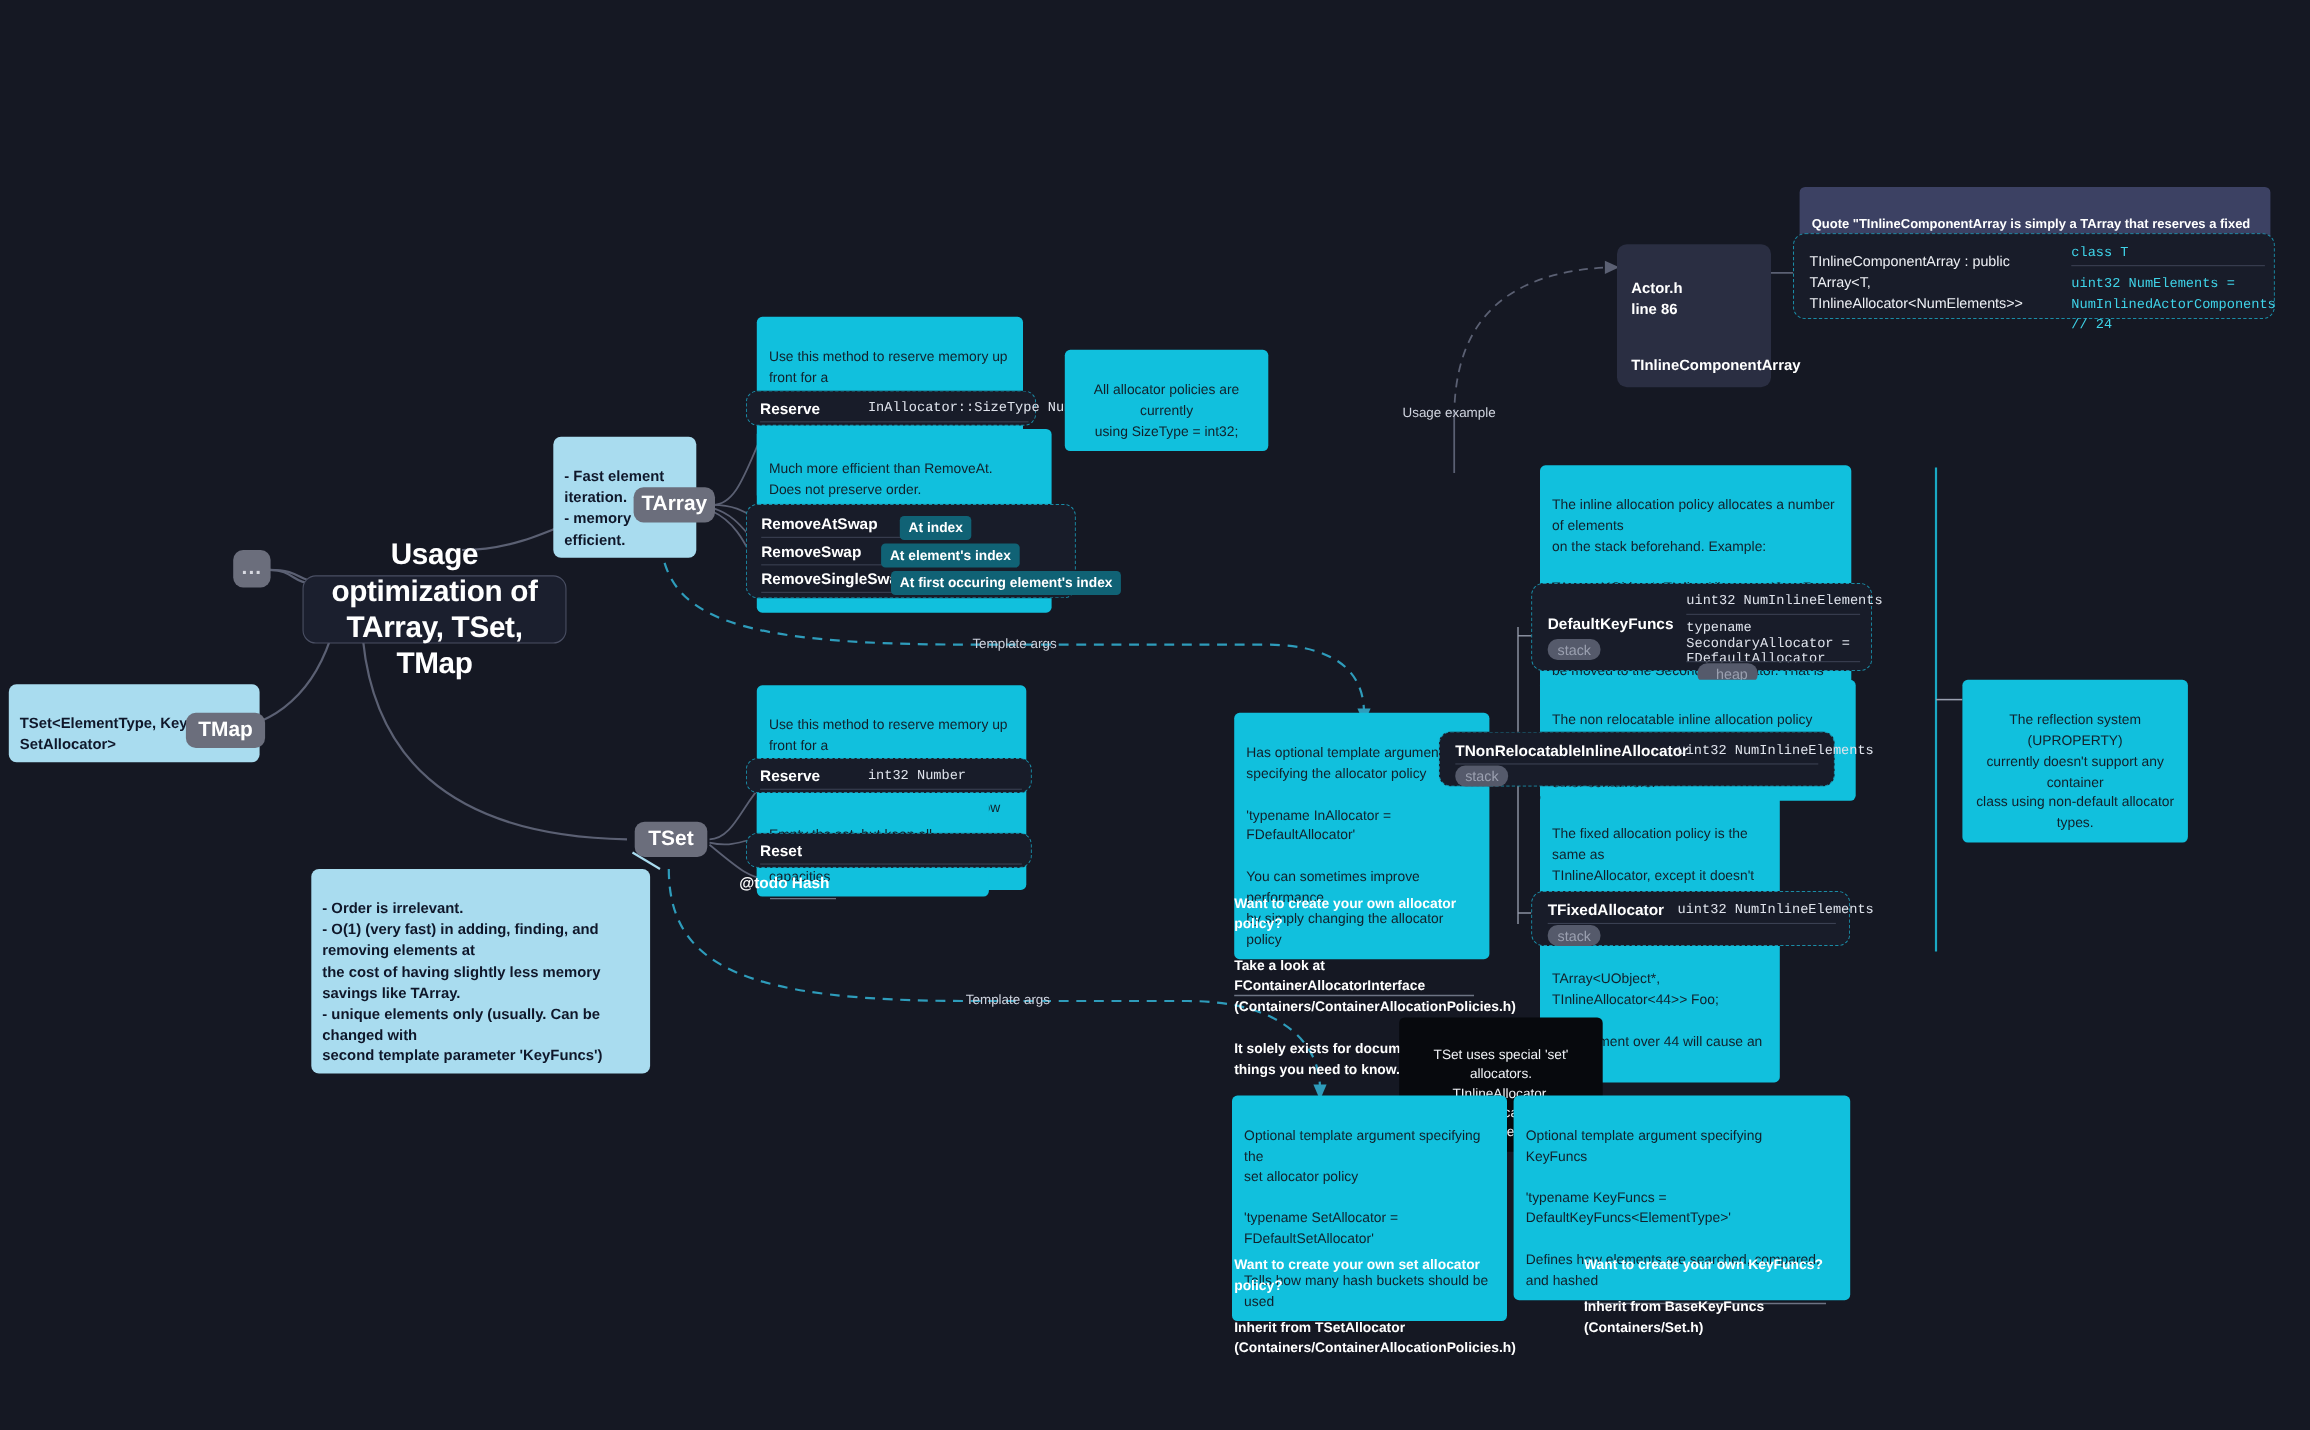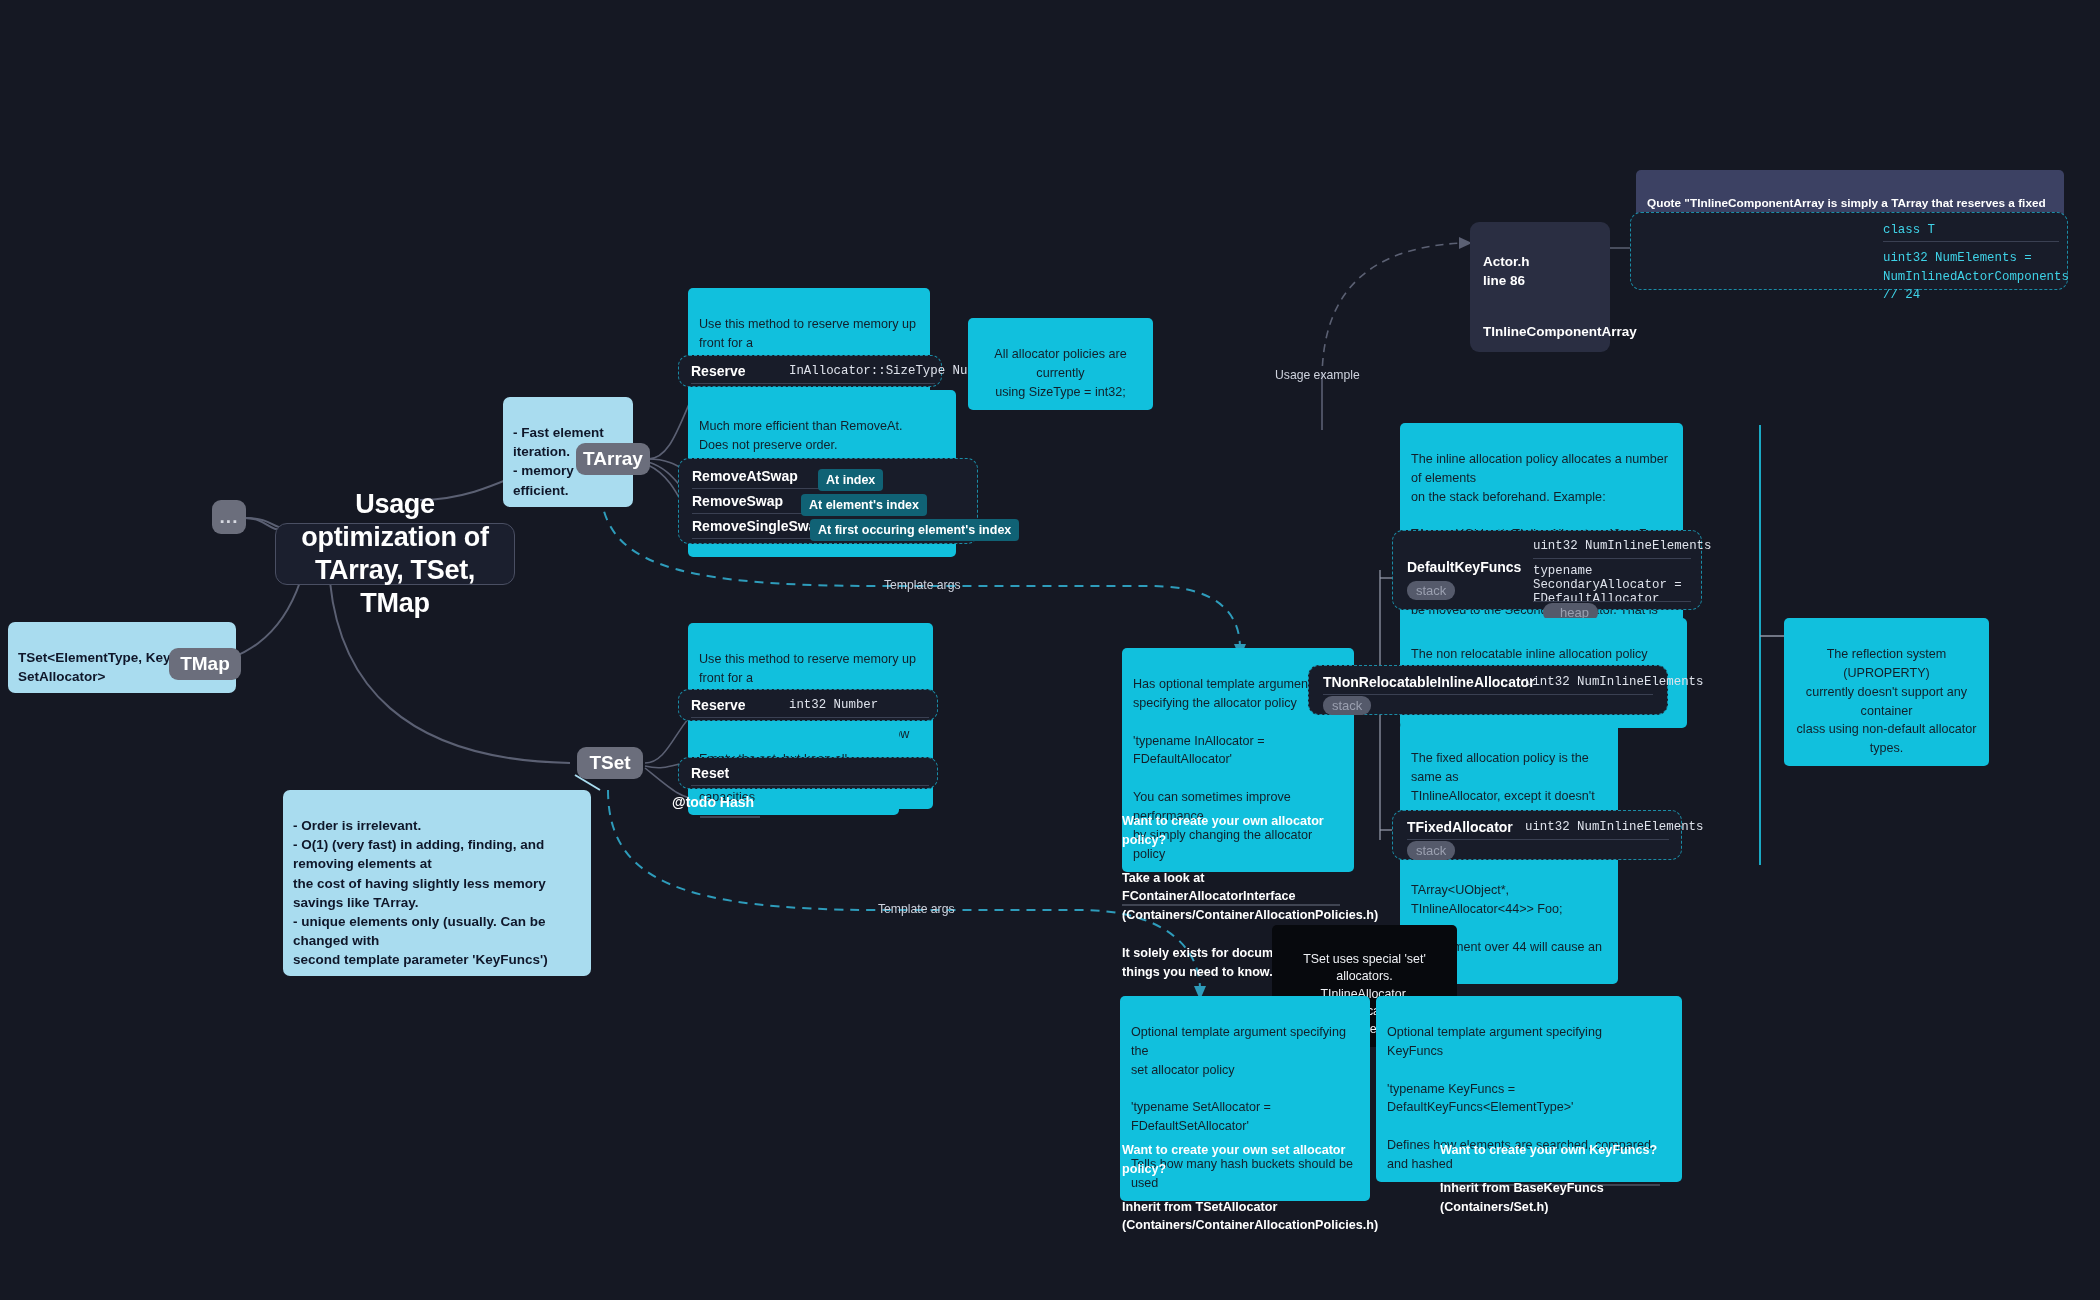--- a/index.html
+++ b/index.html
@@ -306,20 +306,22 @@
     <span class="darknode-text">TInlineComponentArray</span>
   </div>
 
   <div class="node purple" style="left:1636px; top:170px; width:428px;">
     <span>Quote "TInlineComponentArray is simply a TArray that reserves a fixed amount of space on
 the stack to try to avoid heap allocation when there are fewer than a specified number of
 elements expected in the result."</span>
   </div>
 
   <div class="node dashed-group" style="left:1630px; top:212px; width:438px; height:78px;">
+    <div style="position:absolute; left:14px; top:16px; width:210px; font-size:13px; line-height:1.45; color:#eef0f5; white-space:pre-line;">TInlineComponentArray : public
+TArray&lt;T, TInlineAllocator&lt;NumElements&gt;&gt;</div>
     <div class="code-mono" style="position:absolute; left:252px; top:8px; width:178px;">class T</div>
     <div class="m-underline" style="left:252px; top:28px; width:176px;"></div>
     <div class="code-mono" style="position:absolute; left:252px; top:36px; width:184px;">uint32 NumElements =
 NumInlinedActorComponents // 24</div>
   </div>
 
   <div class="node cyan" style="left:1122px; top:648px; width:232px;">
     <span>Has optional template argument
 specifying the allocator policy
 

